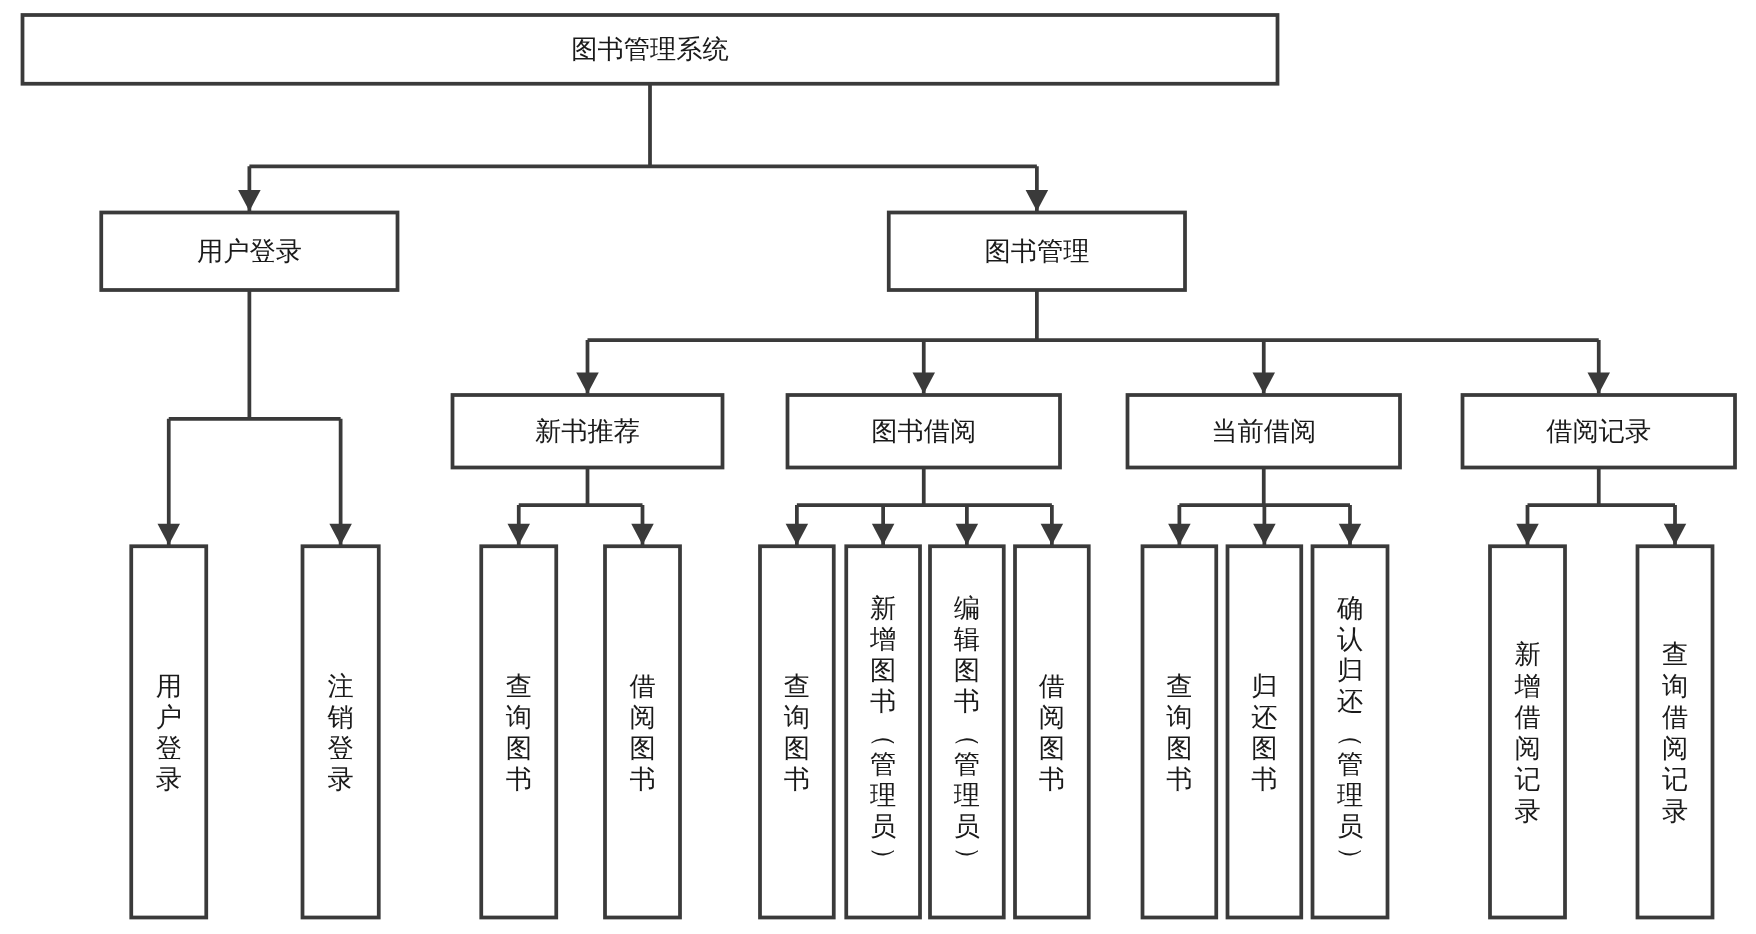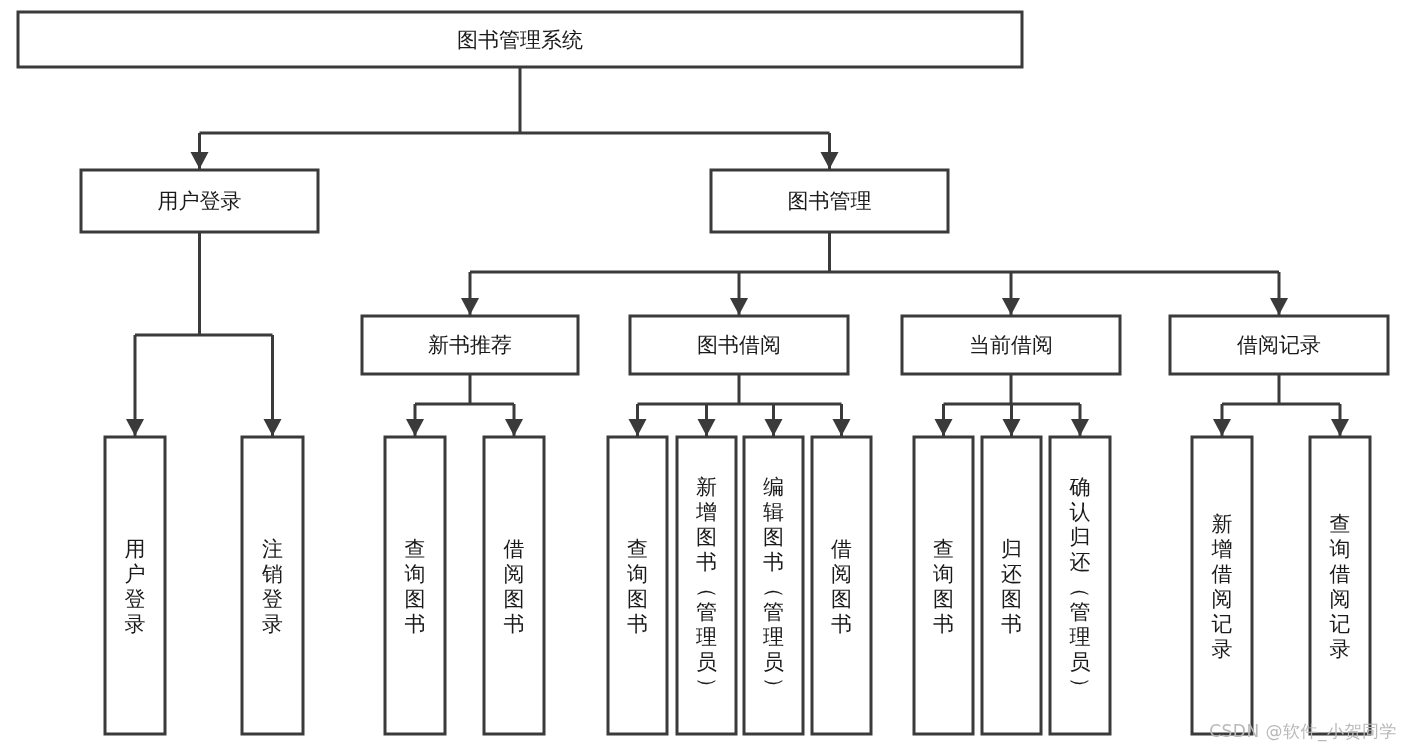--- a/index.html
+++ b/index.html
@@ -258,14 +258,13 @@
           <rect x="1310" y="437" width="60" height="297" class="node-box"></rect>
           <text x="1340" y="525" class="node-label-vertical" dominant-baseline="middle">查</text>
           <text x="1340" y="550" class="node-label-vertical" dominant-baseline="middle">询</text>
           <text x="1340" y="575" class="node-label-vertical" dominant-baseline="middle">借</text>
           <text x="1340" y="600" class="node-label-vertical" dominant-baseline="middle">阅</text>
           <text x="1340" y="625" class="node-label-vertical" dominant-baseline="middle">记</text>
           <text x="1340" y="650" class="node-label-vertical" dominant-baseline="middle">录</text>
         </g>
       </g>
   </svg>
-  <div class="watermark">CSDN @软件_小贺同学</div>
 </div>
 
 </body></html>

